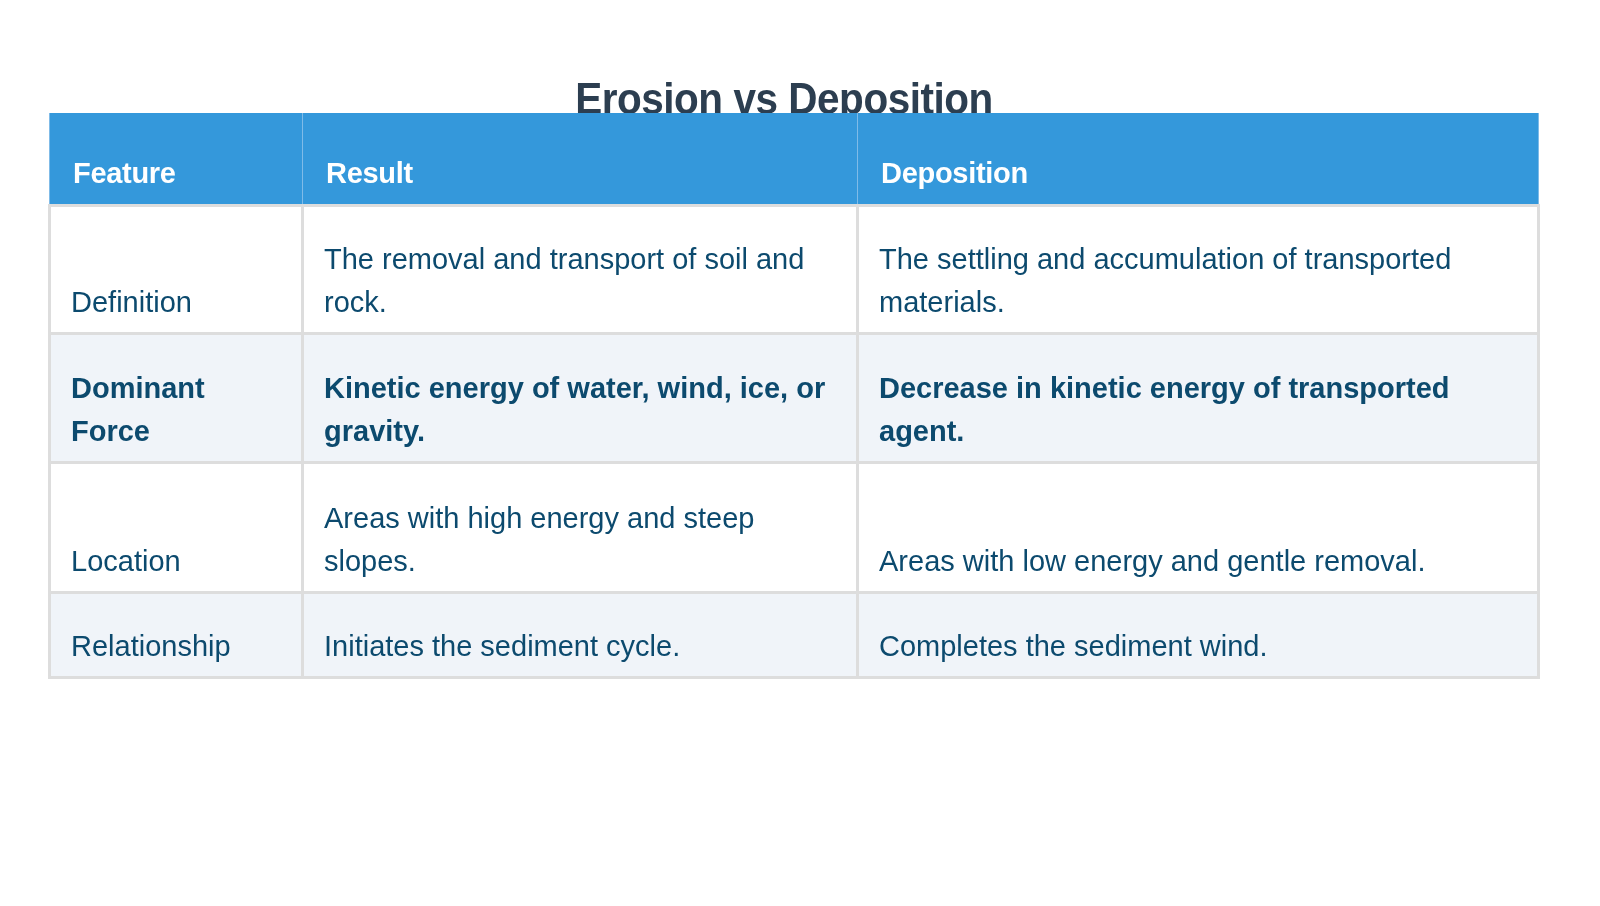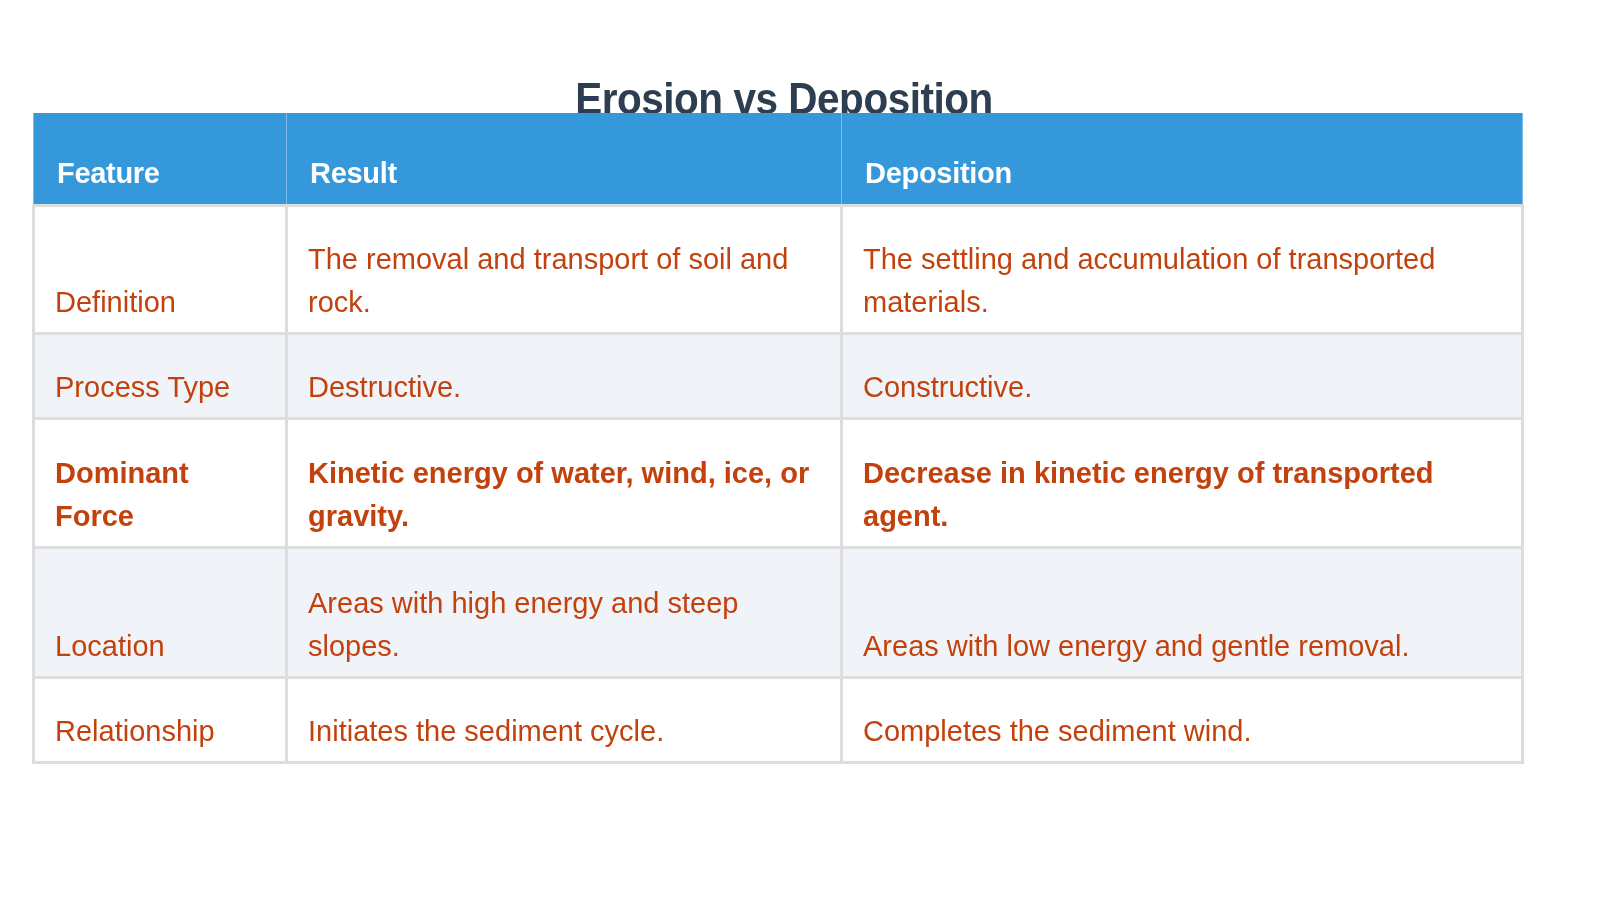--- a/index.html
+++ b/index.html
@@ -24,21 +24,21 @@
     font-weight: bold;
     font-size: 44px;
     line-height: 60px;
     color: #2c3e50;
     letter-spacing: -0.5px;
     transform: scaleX(0.92);
     transform-origin: 784px 0;
   }
   table.compare {
     position: absolute;
-    left: 32px;
+    left: 48px;
     top: 113px;
     width: 1489px;
     border-collapse: collapse;
     table-layout: fixed;
   }
   table.compare col.c1 { width: 253px; }
   table.compare col.c2 { width: 555px; }
   table.compare col.c3 { width: 681px; }
   thead th {
     background: #3498db;
@@ -51,21 +51,21 @@
     padding: 0 22px 14px 23px;
     box-sizing: border-box;
     border-left: 1px solid #7fbbe8;
     border-right: 1px solid #7fbbe8;
     border-bottom: 3px solid #dddddd;
     letter-spacing: -0.3px;
   }
   tbody td {
     font-size: 29px;
     line-height: 43px;
-    color: #c2410c;
+    color: #0c4a6e;
     text-align: left;
     vertical-align: bottom;
     padding: 0 20px 8px 20px;
     box-sizing: border-box;
     border: 3px solid #dddddd;
   }
   tbody tr:nth-child(odd) td { background: #ffffff; }
   tbody tr:nth-child(even) td { background: #f0f4f9; }
   tbody tr.r1 td { height: 128px; }
   tbody tr.r2 td { height: 85px; }
@@ -91,25 +91,20 @@
       <th>Result</th>
       <th>Deposition</th>
     </tr>
   </thead>
   <tbody>
     <tr class="r1">
       <td>Definition</td>
       <td>The removal and transport of soil and rock.</td>
       <td>The settling and accumulation of transported materials.</td>
     </tr>
-    <tr class="r2">
-      <td>Process Type</td>
-      <td>Destructive.</td>
-      <td>Constructive.</td>
-    </tr>
     <tr class="r3">
       <td>Dominant Force</td>
       <td>Kinetic energy of water, wind, ice, or gravity.</td>
       <td>Decrease in kinetic energy of transported agent.</td>
     </tr>
     <tr class="r4">
       <td>Location</td>
       <td>Areas with high energy and steep slopes.</td>
       <td>Areas with low energy and gentle removal.</td>
     </tr>

